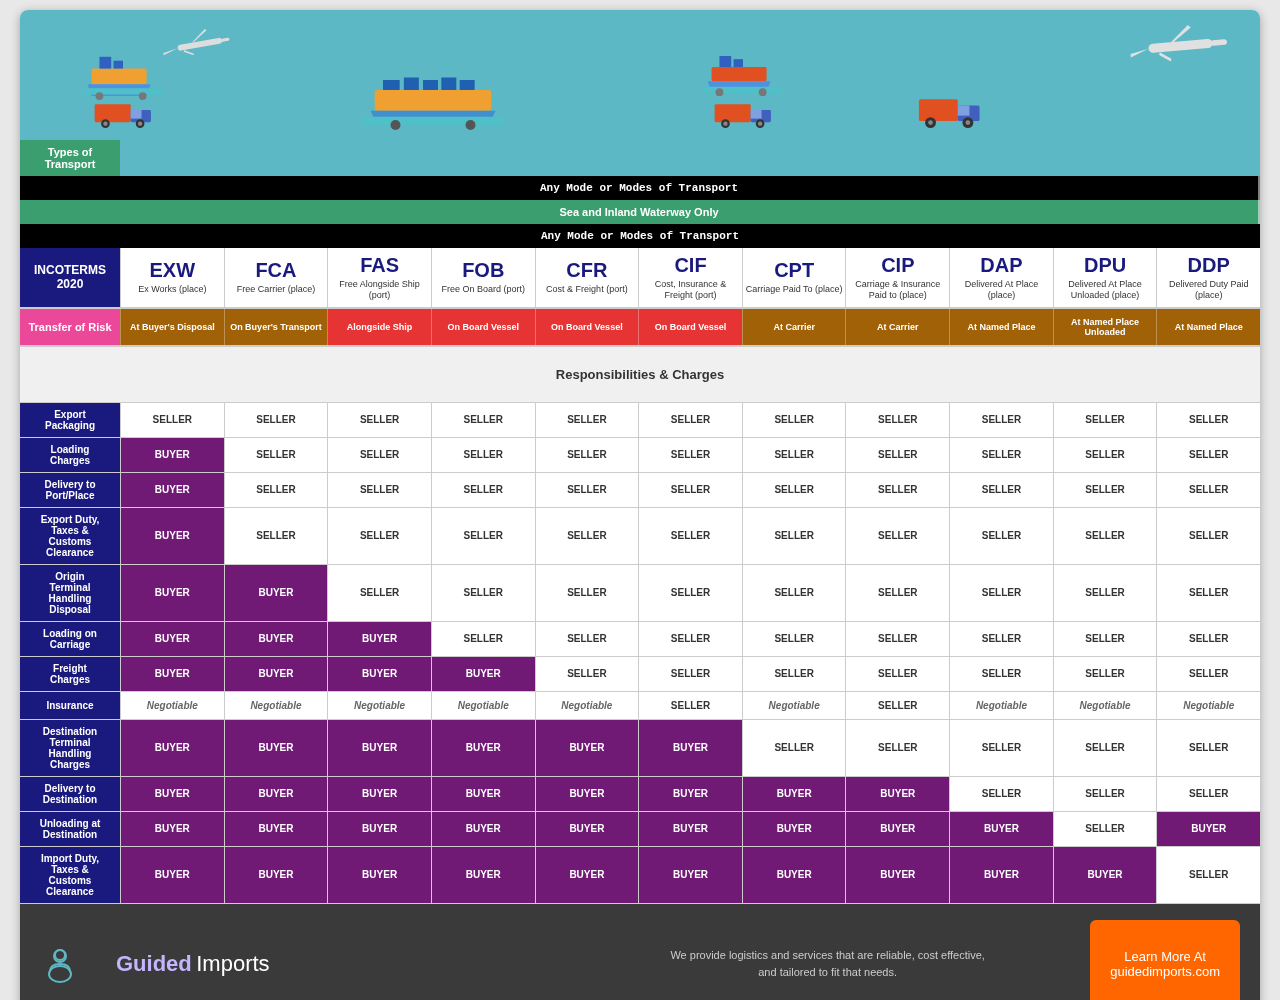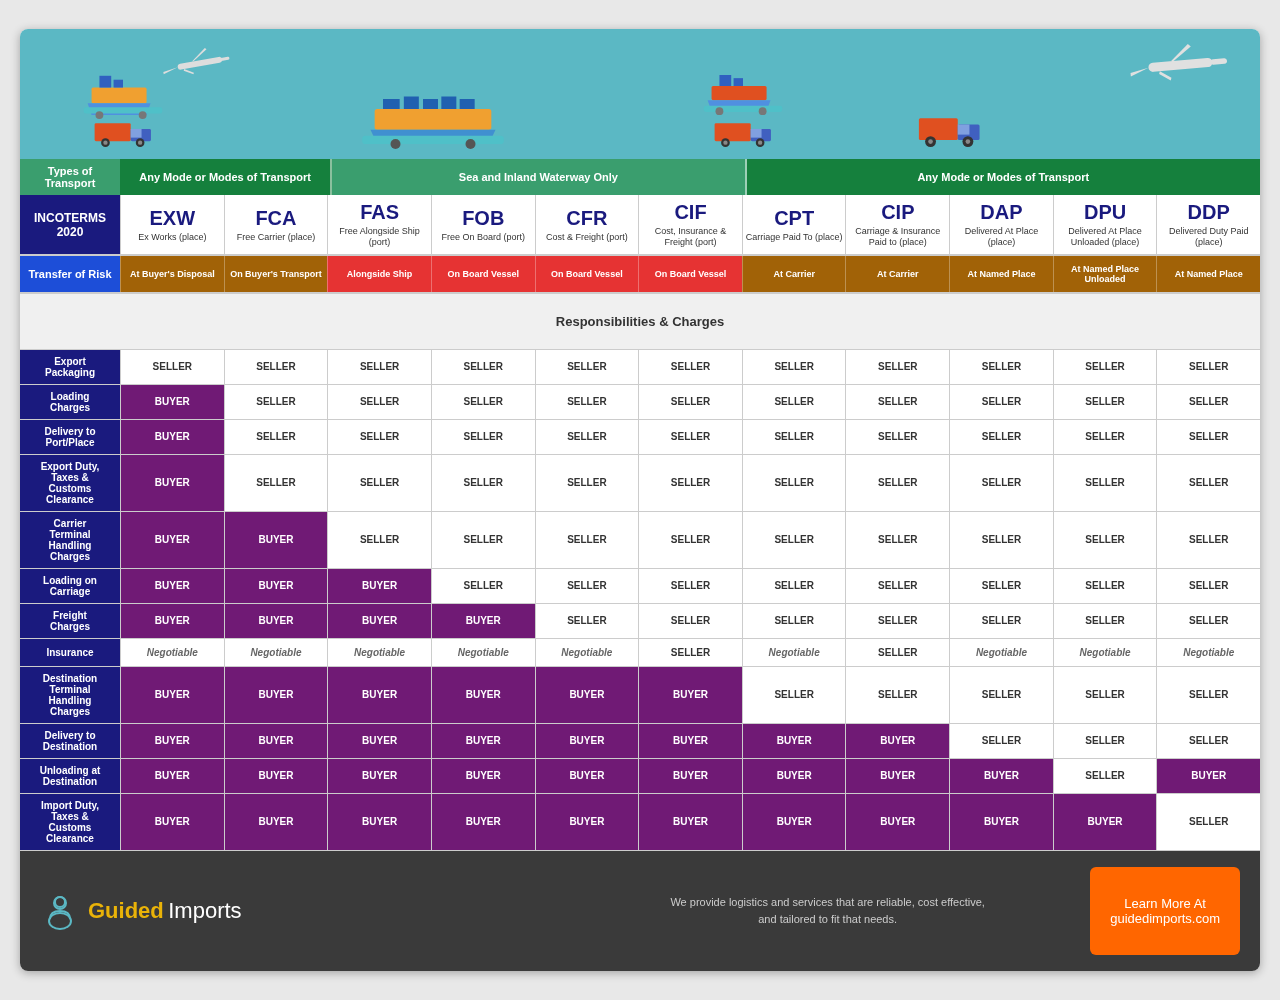--- a/index.html
+++ b/index.html
@@ -36,20 +36,21 @@
       padding-bottom: 5px;
     }
     .icon-group svg {
       width: 90px;
       height: 80px;
     }
     
     .transport-row {
       display: flex;
       background: #5bb8c4;
+      flex-direction: column;
     }
     .transport-label {
       background: #3a9e6e;
       color: white;
       font-size: 11px;
       font-weight: bold;
       text-align: center;
       padding: 6px 4px;
       width: 100px;
       min-width: 100px;
@@ -65,21 +66,22 @@
       font-weight: bold;
       padding: 6px 4px;
       display: flex;
       align-items: center;
       justify-content: center;
     }
     .transport-cell.sea-only {
       background: #3a9e6e;
     }
     .transport-cell.any-mode {
-      background: #15803d;
+      background: #000000;
+      font-family: Liberation Mono, monospace;
     }
     
     .incoterms-header {
       display: flex;
       border-bottom: 2px solid #ccc;
     }
     .incoterms-title {
       background: #1a1a7e;
       color: white;
       font-size: 13px;
@@ -113,21 +115,21 @@
       text-align: center;
       margin-top: 2px;
       line-height: 1.2;
     }
     
     .risk-row {
       display: flex;
       border-bottom: 2px solid #ccc;
     }
     .risk-label {
-      background: #1d4ed8;
+      background: #ec4899;
       color: white;
       font-size: 11px;
       font-weight: bold;
       text-align: center;
       padding: 8px 4px;
       width: 100px;
       min-width: 100px;
       display: flex;
       align-items: center;
       justify-content: center;
@@ -470,21 +472,21 @@
         <div class="data-cell cell-seller">SELLER</div>
         <div class="data-cell cell-seller">SELLER</div>
         <div class="data-cell cell-seller">SELLER</div>
         <div class="data-cell cell-seller">SELLER</div>
         <div class="data-cell cell-seller">SELLER</div>
         <div class="data-cell cell-seller">SELLER</div>
         <div class="data-cell cell-seller">SELLER</div>
         <div class="data-cell cell-seller">SELLER</div>
       </div>
       <div class="data-row">
-        <div class="row-label">Carrier Terminal Handling Charges</div>
+        <div class="row-label">Origin Terminal Handling Disposal</div>
         <div class="data-cell cell-buyer">BUYER</div>
         <div class="data-cell cell-buyer">BUYER</div>
         <div class="data-cell cell-seller">SELLER</div>
         <div class="data-cell cell-seller">SELLER</div>
         <div class="data-cell cell-seller">SELLER</div>
         <div class="data-cell cell-seller">SELLER</div>
         <div class="data-cell cell-seller">SELLER</div>
         <div class="data-cell cell-seller">SELLER</div>
         <div class="data-cell cell-seller">SELLER</div>
         <div class="data-cell cell-seller">SELLER</div>
@@ -596,21 +598,21 @@
       <svg width="40" height="40" viewBox="0 0 40 40">
         <circle cx="20" cy="12" r="7" fill="#5bb8c4"></circle>
         <ellipse cx="20" cy="30" rx="12" ry="9" fill="#5bb8c4"></ellipse>
         <circle cx="20" cy="12" r="5" fill="#3a3a3a"></circle>
         <ellipse cx="20" cy="30" rx="10" ry="7" fill="#3a3a3a"></ellipse>
 
         <circle cx="20" cy="11" r="5" fill="none" stroke="#5bb8c4" stroke-width="2"></circle>
         <path d="M10,28 Q10,20 20,20 Q30,20 30,28" fill="none" stroke="#5bb8c4" stroke-width="2"></path>
       </svg>
       <div>
-        <span style="color:#eab308;font-size:22px;font-weight:bold;">Guided</span>
+        <span style="color:#c4b5fd;font-size:22px;font-weight:bold;margin-left:28px;">Guided</span>
         <span style="color:white;font-size:22px;font-weight:normal;text-align:right;">Imports</span>
       </div>
     </div>
     <div class="footer-tagline">
       <div>We provide logistics and services that are reliable, cost effective,</div>
       <div>and tailored to fit that needs.</div>
     </div>
     <div class="footer-cta">
       <div>Learn More At</div>
       <div>guidedimports.com</div>

